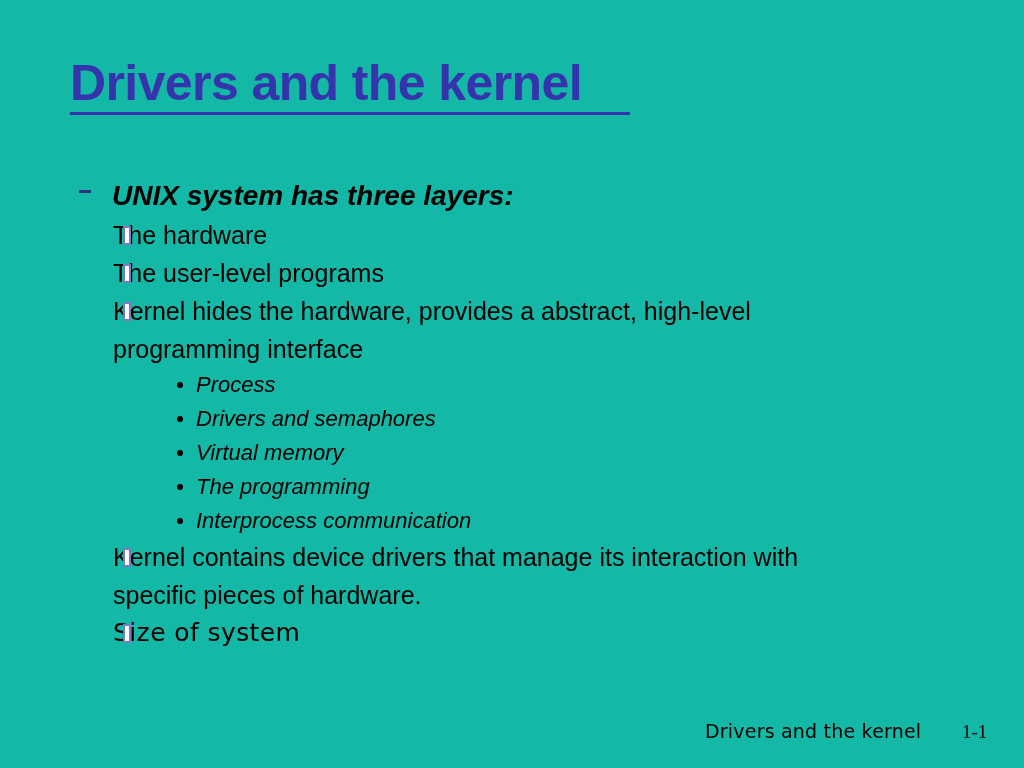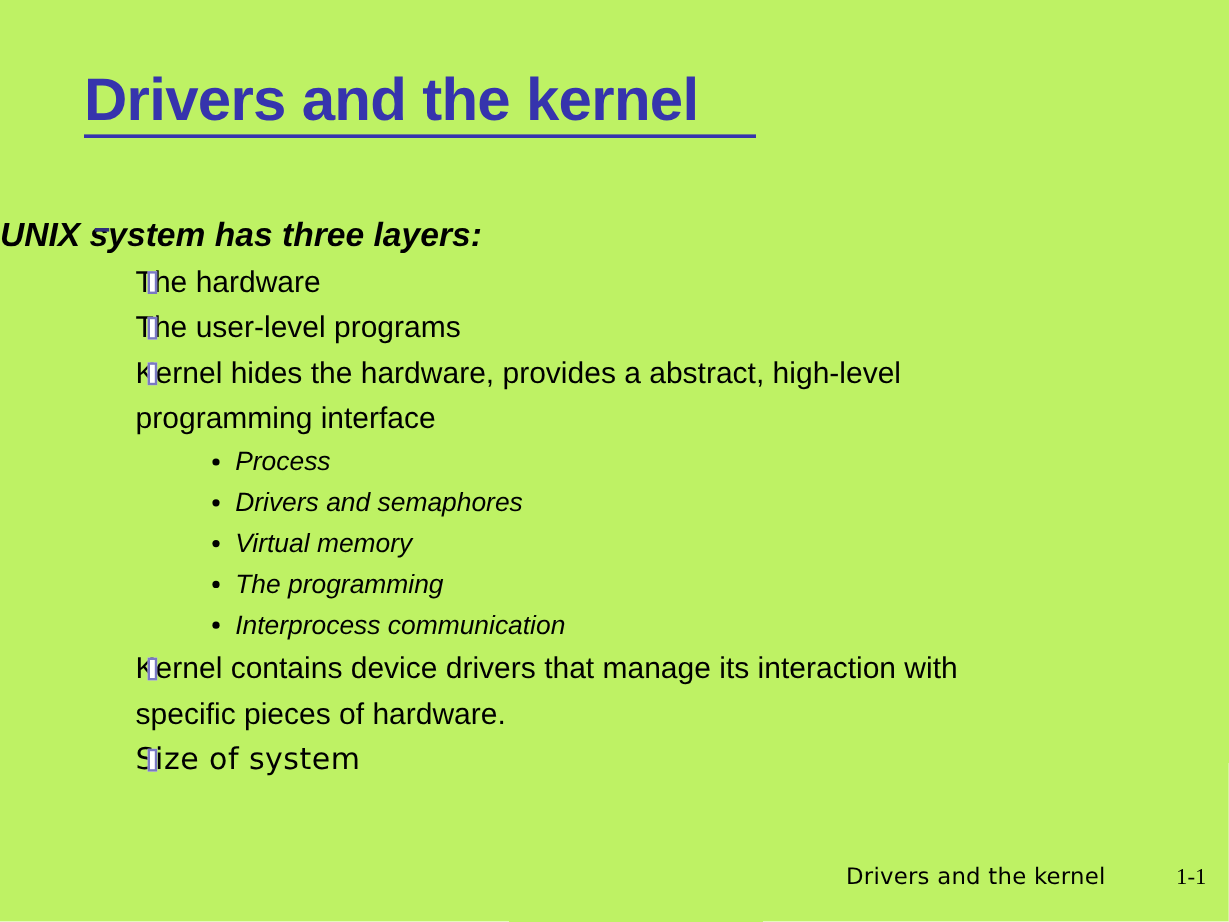--- a/index.html
+++ b/index.html
@@ -9,21 +9,21 @@
   }
   body {
     font-family: "Liberation Sans", sans-serif;
     -webkit-font-smoothing: antialiased;
   }
 
   #slide {
     position: relative;
     width: 1024px;
     height: 768px;
-    background: #bef264;
+    background: #14b8a6;
     overflow: hidden;
   }
 
   
   #slide-title {
     position: absolute;
     left: 70px;
     top: 57px;
     font-size: 50px;
     font-weight: bold;
@@ -67,20 +67,21 @@
   }
   .lvl1 .dash {
     position: absolute;
     left: 79px;
     top: 14px;
     width: 12px;
     height: 3px;
     background: #2f2f7a;
   }
   .lvl1 .rtext {
+    margin-left: 112px;
   }
   .lvl1.bolditalic .rtext {
     font-weight: bold;
     font-style: italic;
     font-size: 28px;
   }
 
   
   .lvl2 {
     font-size: 25px;
@@ -146,21 +147,20 @@
     white-space: nowrap;
   }
   #footer-page {
     position: absolute;
     left: 962px;
     top: 1px;
     font-family: "Liberation Serif", serif;
     font-size: 19px;
     color: #000000;
     white-space: nowrap;
-    margin-left: 18px;
   }
 </style>
 </head>
 <body>
 
 <div id="slide">
 
   <div id="slide-title">Drivers and the kernel</div>
   <div id="title-underline"></div>
 

